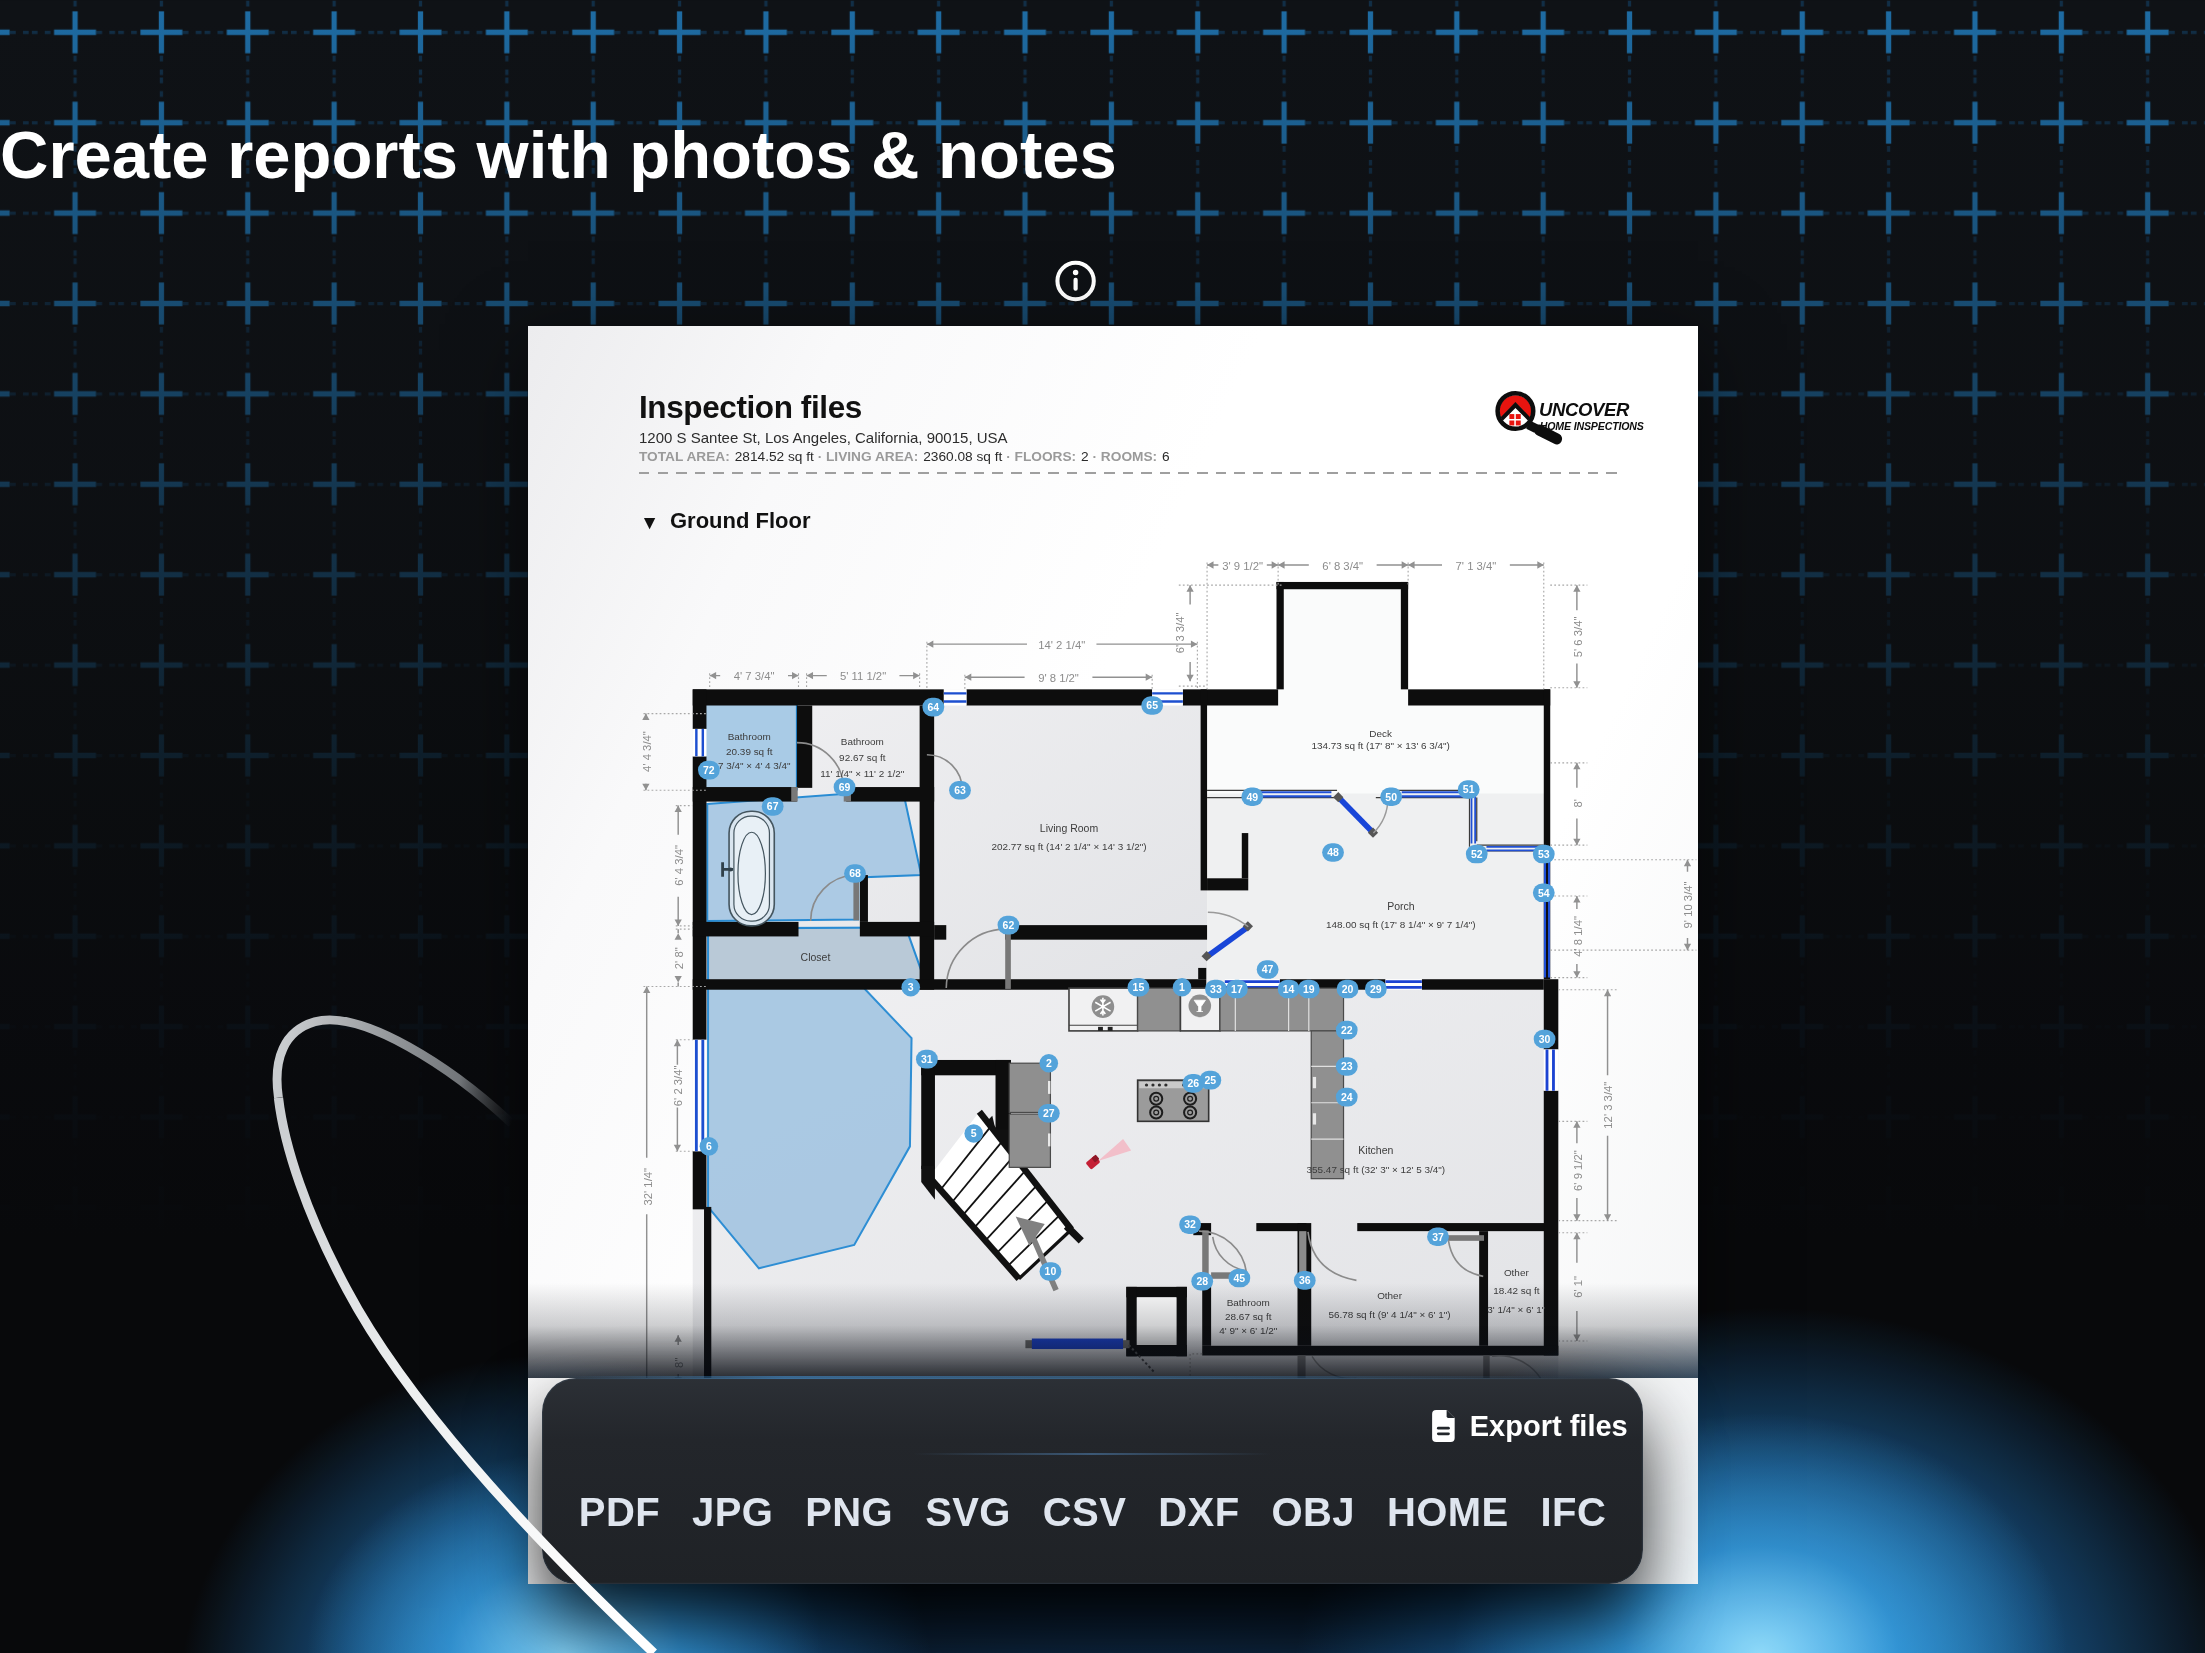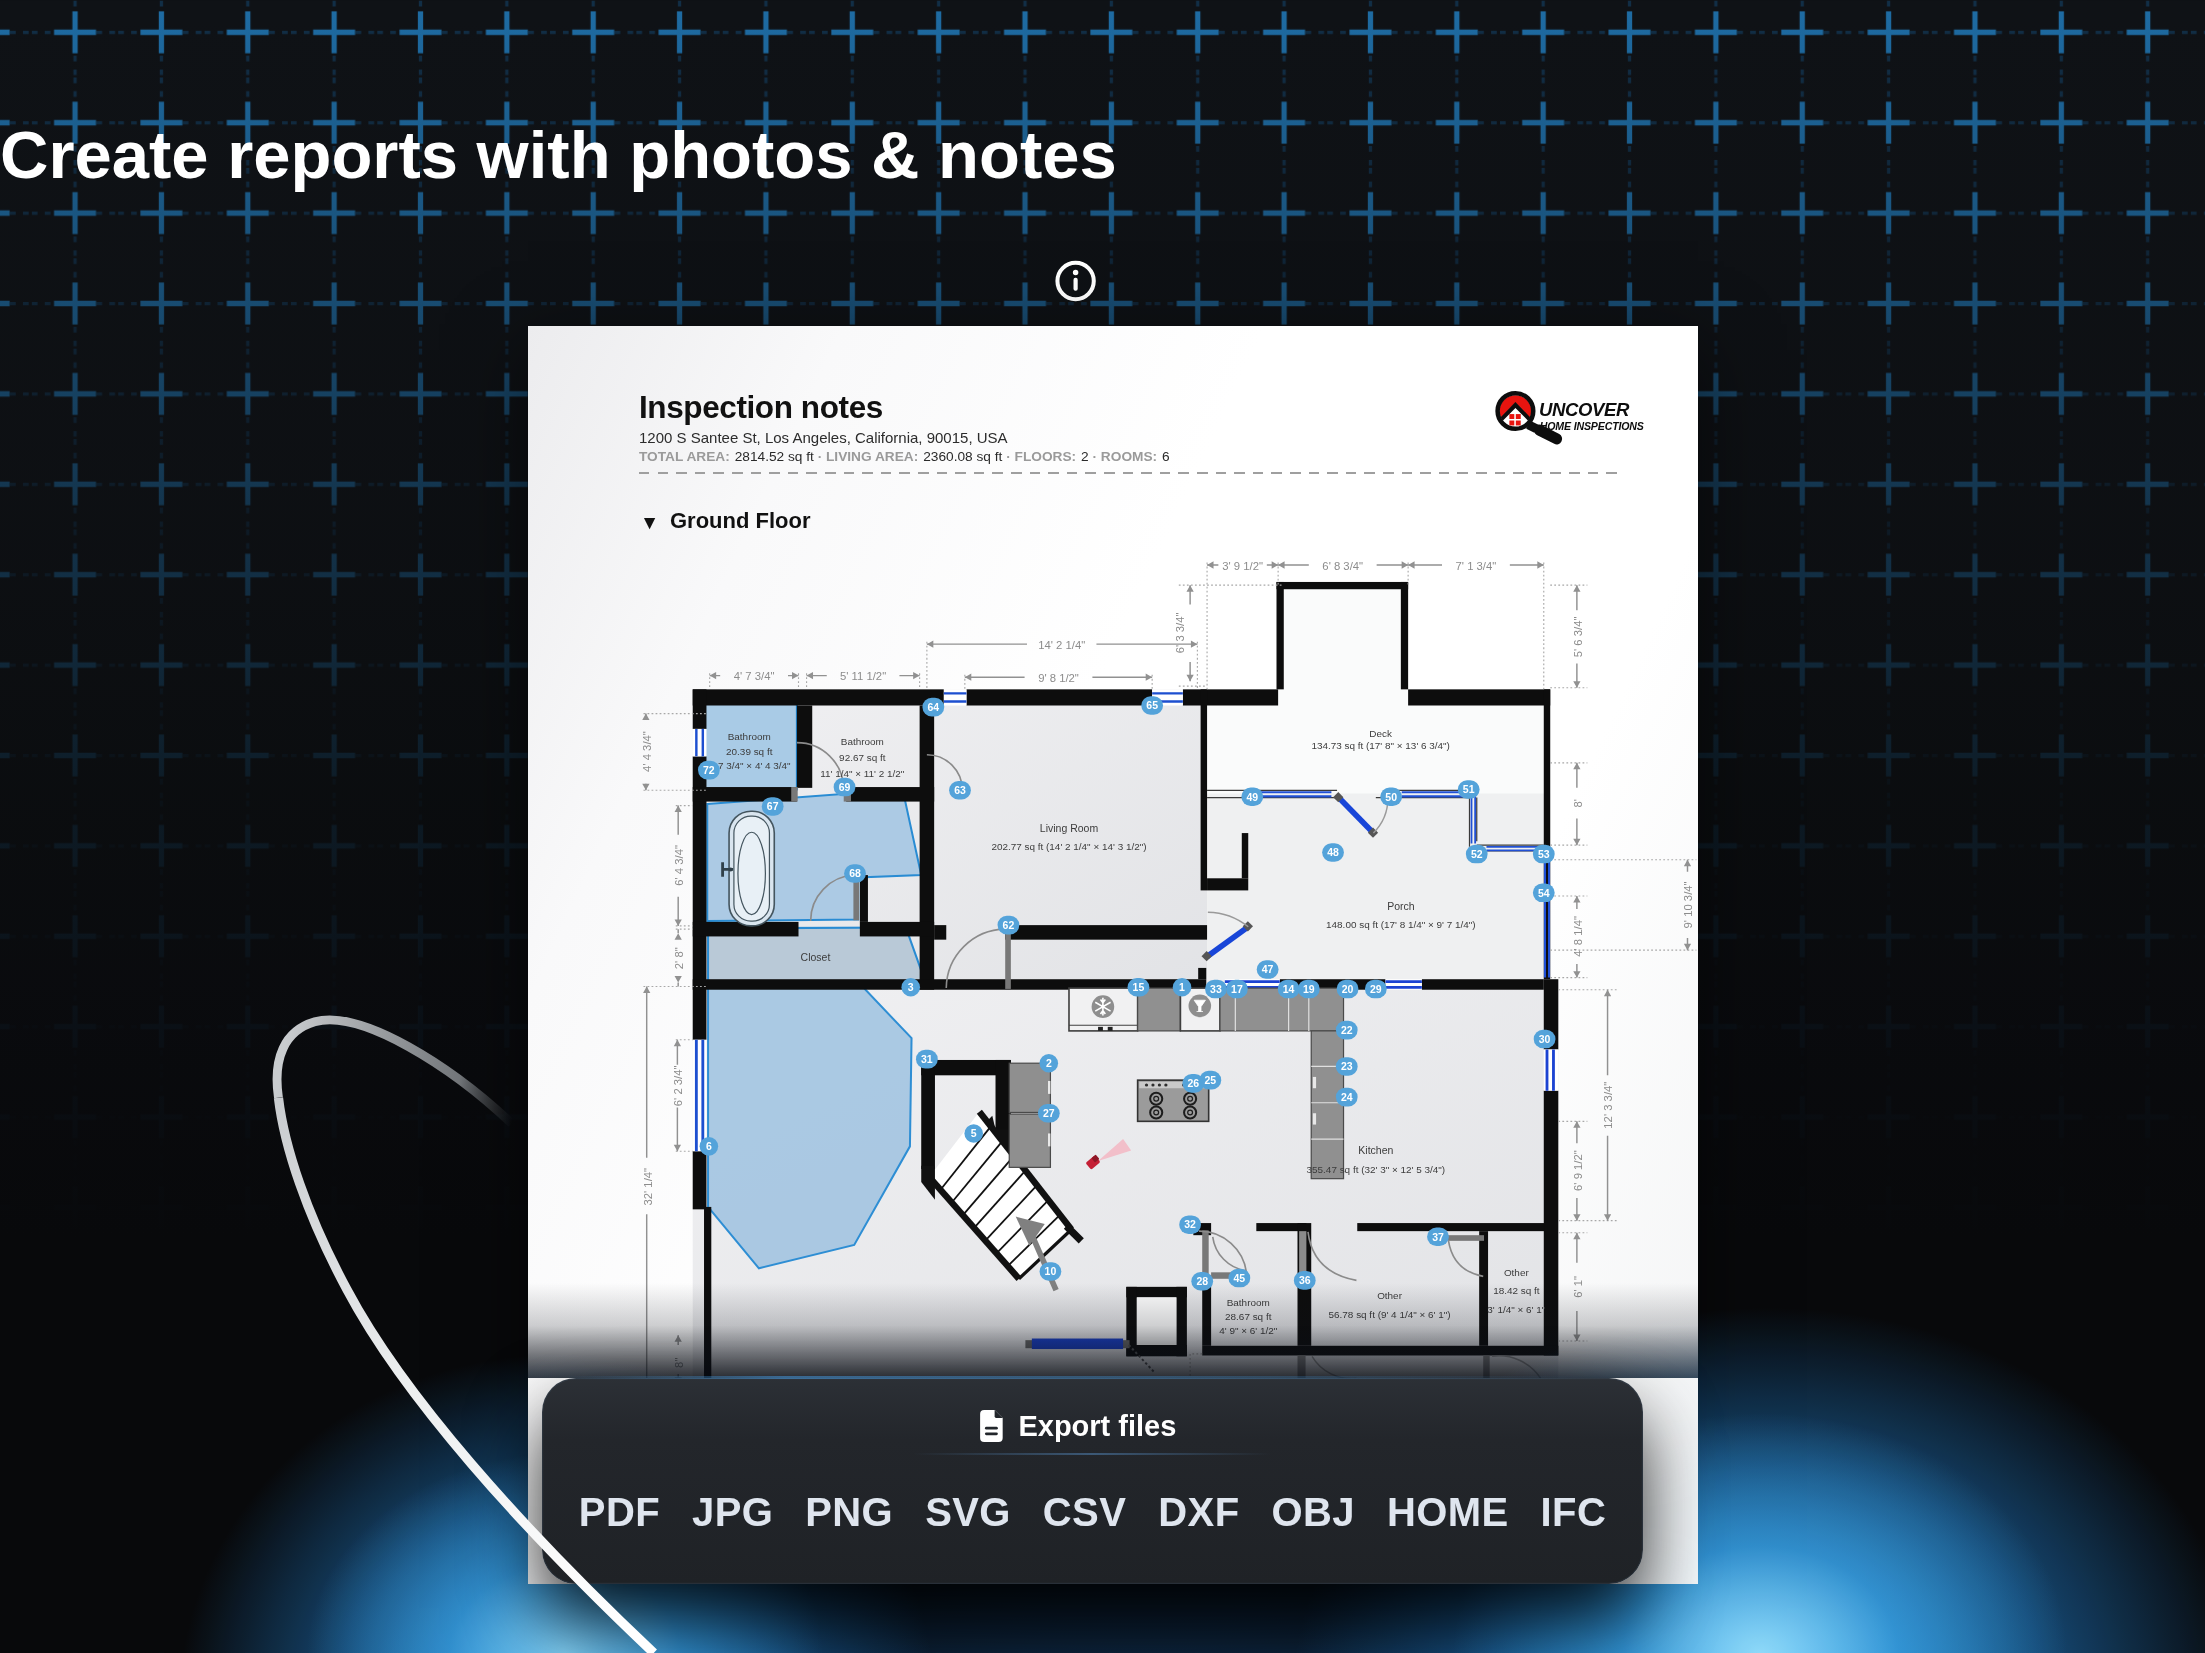--- a/index.html
+++ b/index.html
@@ -41,21 +41,21 @@
     <circle cx="26" cy="26" r="22.5" fill="none" stroke="#fff" stroke-width="5"></circle>
     <rect x="23.4" y="22" width="5.2" height="16" rx="2.3" fill="#fff"></rect>
     <circle cx="26" cy="15.5" r="3.4" fill="#fff"></circle>
   </svg>
 </div>
 
 <div class="abs" id="paper" style="left:528px;top:326px;width:1170px;height:1258px;
      background:linear-gradient(115deg,#ececee 0%,#f9f9fa 18%,#ffffff 42%,#ffffff 72%,#f2f3f4 100%);
      box-shadow:0 24px 73px rgba(0,0,0,0.55);">
 
-  <div class="abs" style="left:111px;top:63px;font-size:31.5px;font-weight:700;color:#111;letter-spacing:-0.4px;">Inspection notes</div>
+  <div class="abs" style="left:111px;top:63px;font-size:31.5px;font-weight:700;color:#111;letter-spacing:-0.4px;">Inspection files</div>
 
   <div class="abs" style="left:111px;top:103px;font-size:15px;color:#2c2c2c;">1200 S Santee St, Los Angeles, California, 90015, USA</div>
 
   <div class="abs" style="left:111px;top:123px;font-size:13.7px;font-weight:700;color:#9a9a9a;">TOTAL AREA:  <span style="color:#2a2a2a;font-weight:400;">2814.52 sq ft</span> · LIVING AREA:  <span style="color:#2a2a2a;font-weight:400;">2360.08 sq ft</span> · FLOORS:  <span style="color:#2a2a2a;font-weight:400;">2</span> · ROOMS:  <span style="color:#2a2a2a;font-weight:400;">6</span></div>
 
   <svg class="abs" style="left:962px;top:57px;" width="210" height="97" viewBox="0 0 276 128" font-family="Liberation Sans, sans-serif">
     <defs>
         <clipPath id="lens">
           <circle cx="33" cy="37" r="21"></circle>
         </clipPath>
@@ -630,21 +630,21 @@
       radial-gradient(307px 242px at 1760px 767px, rgba(160,230,255,0.85) 0%, rgba(60,170,240,0.55) 45%, rgba(10,50,100,0) 100%),
       radial-gradient(662px 549px at 1768px 815px, rgba(32,160,240,1) 0%, rgba(24,120,200,0.55) 42%, rgba(10,50,100,0) 72%),
       radial-gradient(1211px 404px at 1146px 872px, rgba(16,85,155,0.55) 0%, rgba(10,50,100,0) 70%);"></div>
 
 <div class="abs" id="panel" style="left:542px;top:1378px;width:1101px;height:206px;border-radius:34px;
      background:linear-gradient(180deg,#2c3036 0%,#23262b 30%,#1f2226 100%);
      box-shadow:0 36px 73px rgba(0,0,0,0.85), inset 0 0 0 1.2px rgba(110,150,190,0.12);">
   <div class="abs" style="left:0;top:-1.6px;width:100%;height:2.4px;border-radius:2.4px;
        background:linear-gradient(90deg,rgba(40,120,200,0) 2%,rgba(70,160,235,0.5) 22%,rgba(70,160,235,0.32) 55%,rgba(40,120,200,0) 95%);"></div>
 
-  <div class="abs" style="left:0;top:31px;width:100%;display:flex;justify-content:center;align-items:center;gap:13px;transform:translateX(-15.3px);">
+  <div class="abs" style="left:0;top:31px;width:100%;display:flex;justify-content:flex-end;align-items:center;gap:13px;transform:translateX(-15.3px);">
     <svg width="27.4" height="34" viewBox="0 0 34 42">
       <path d="M3 6 a5 5 0 0 1 5-5 h13 l10 10 v25 a5 5 0 0 1 -5 5 h-18 a5 5 0 0 1 -5-5 z" fill="#fff"></path>
       <path d="M21 1 l10 10 h-8 a2 2 0 0 1 -2-2 z" fill="#22262b"></path>
       <rect x="9" y="22" width="16" height="3.4" rx="1.7" fill="#22262b"></rect>
       <rect x="9" y="29" width="16" height="3.4" rx="1.7" fill="#22262b"></rect>
     </svg>
     <div style="color:#fff;font-size:29px;font-weight:700;">Export files</div>
   </div>
 
   <div class="abs" style="left:371px;top:75px;width:358px;height:1.6px;

